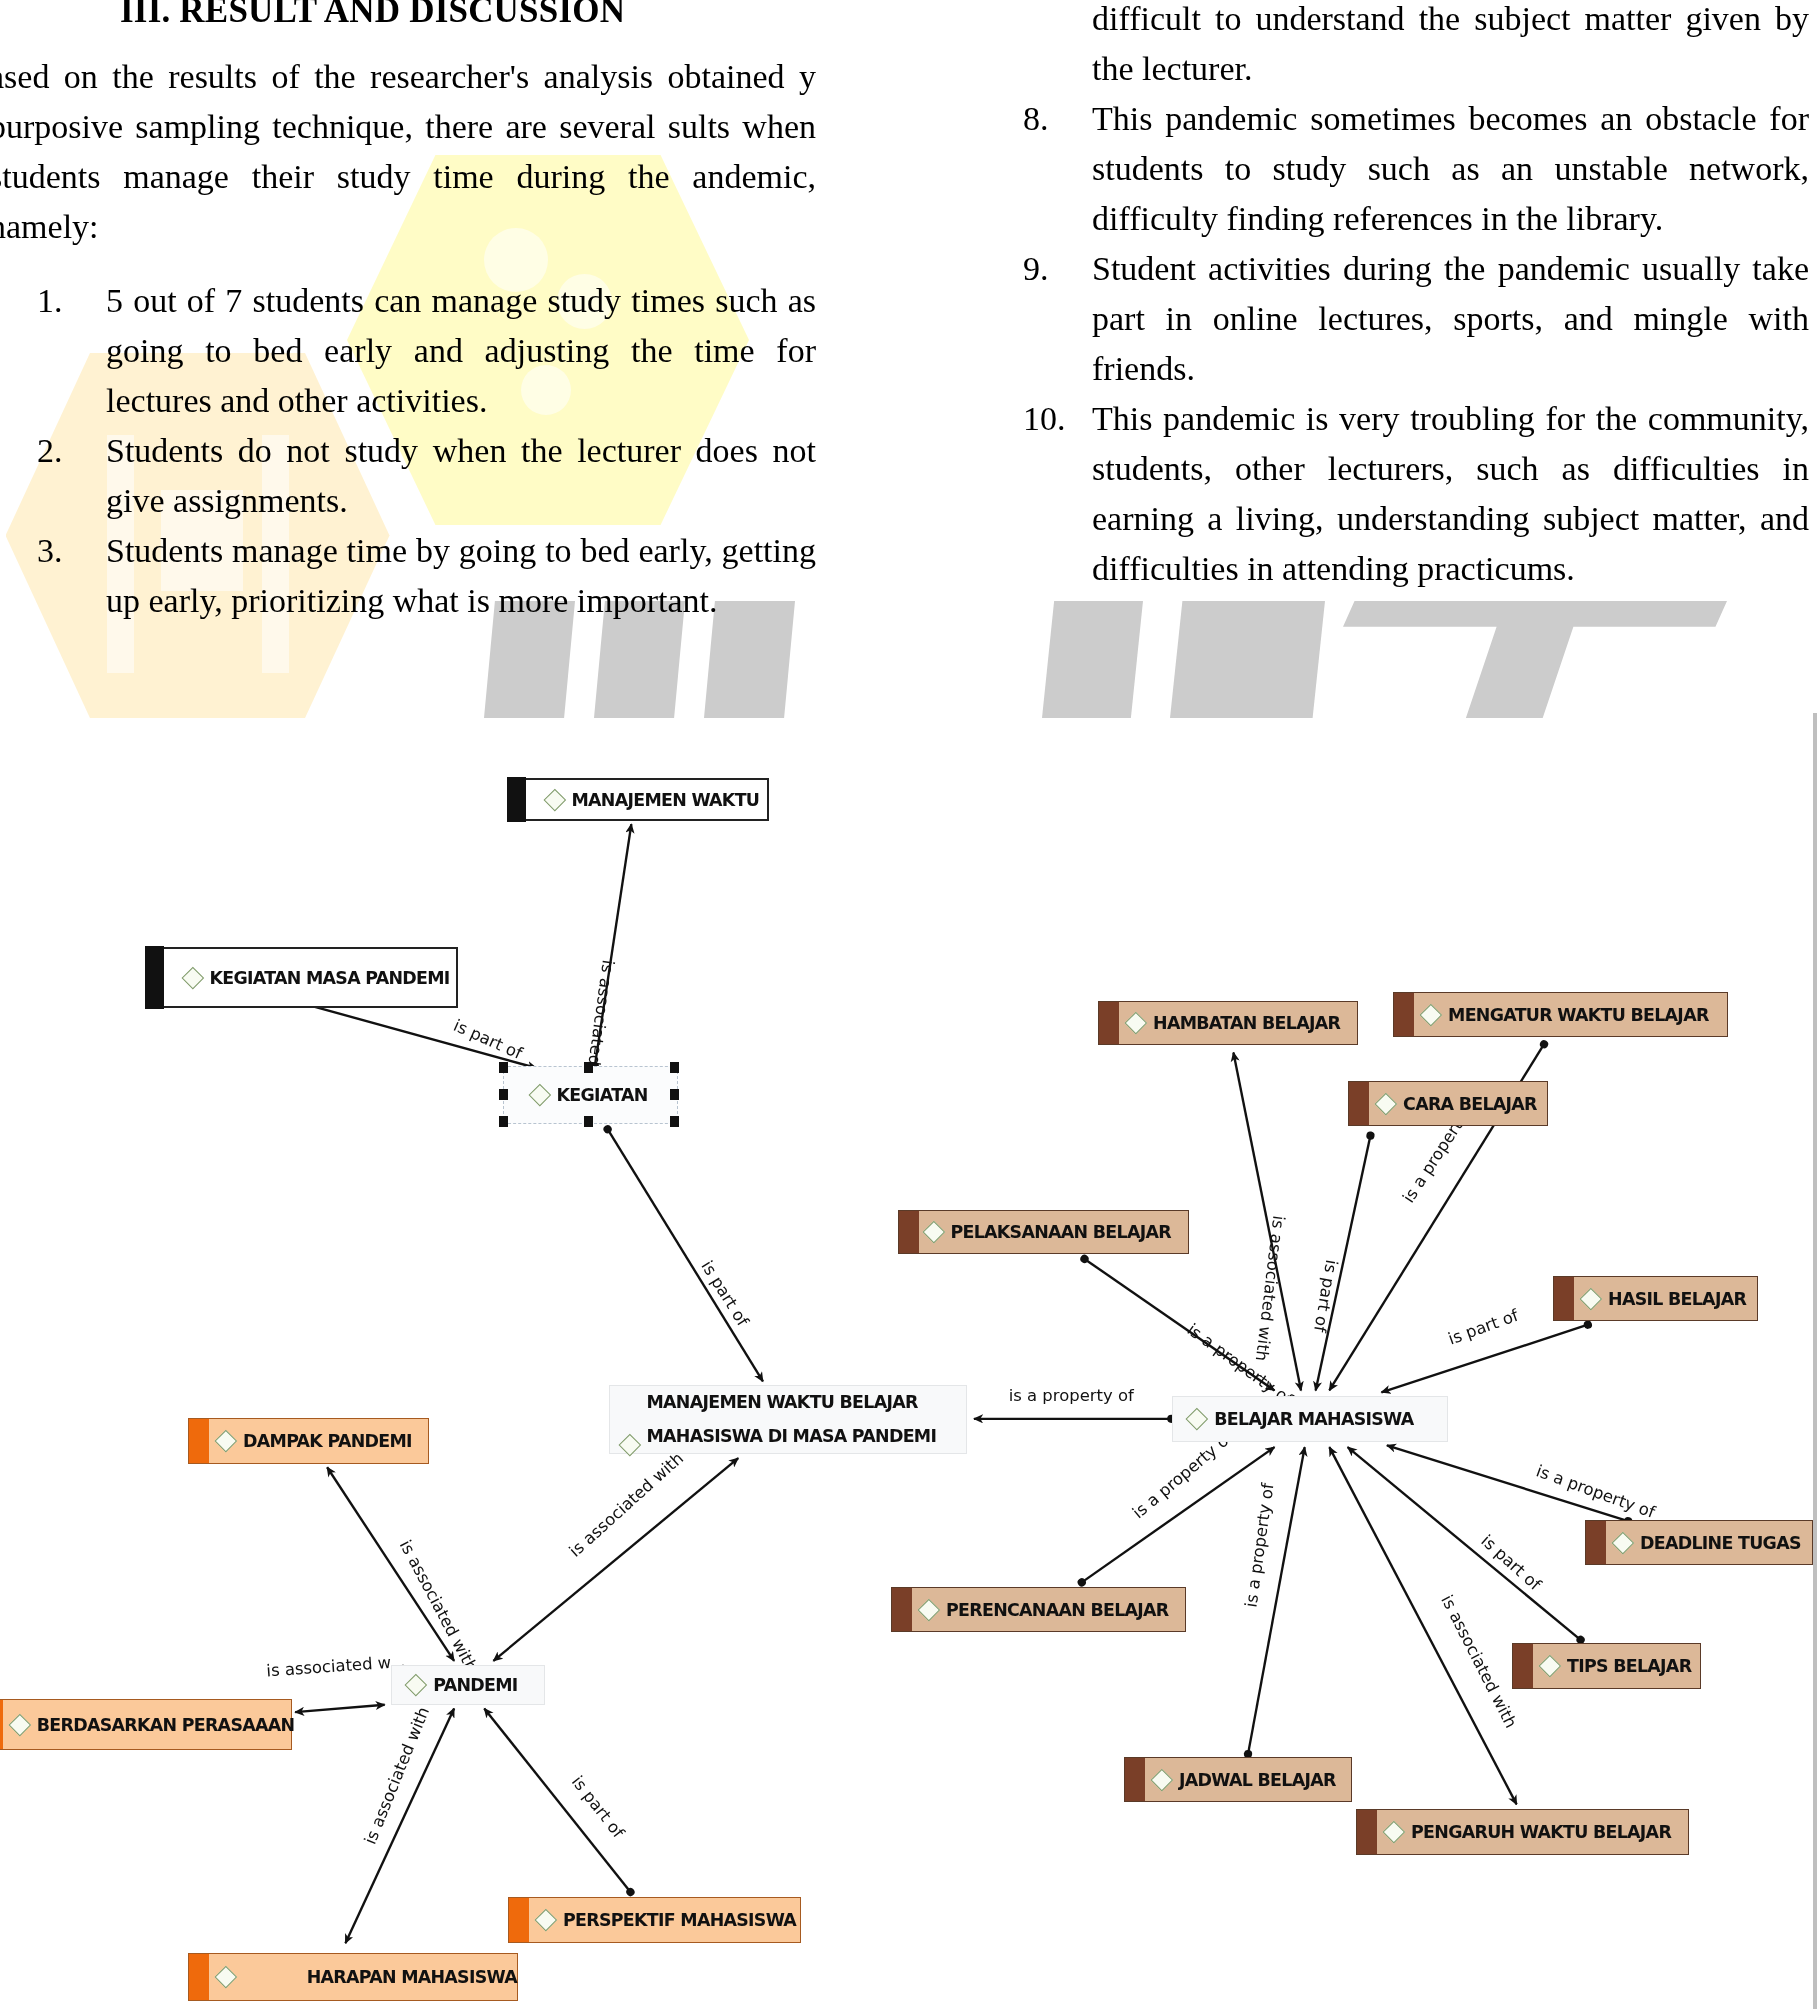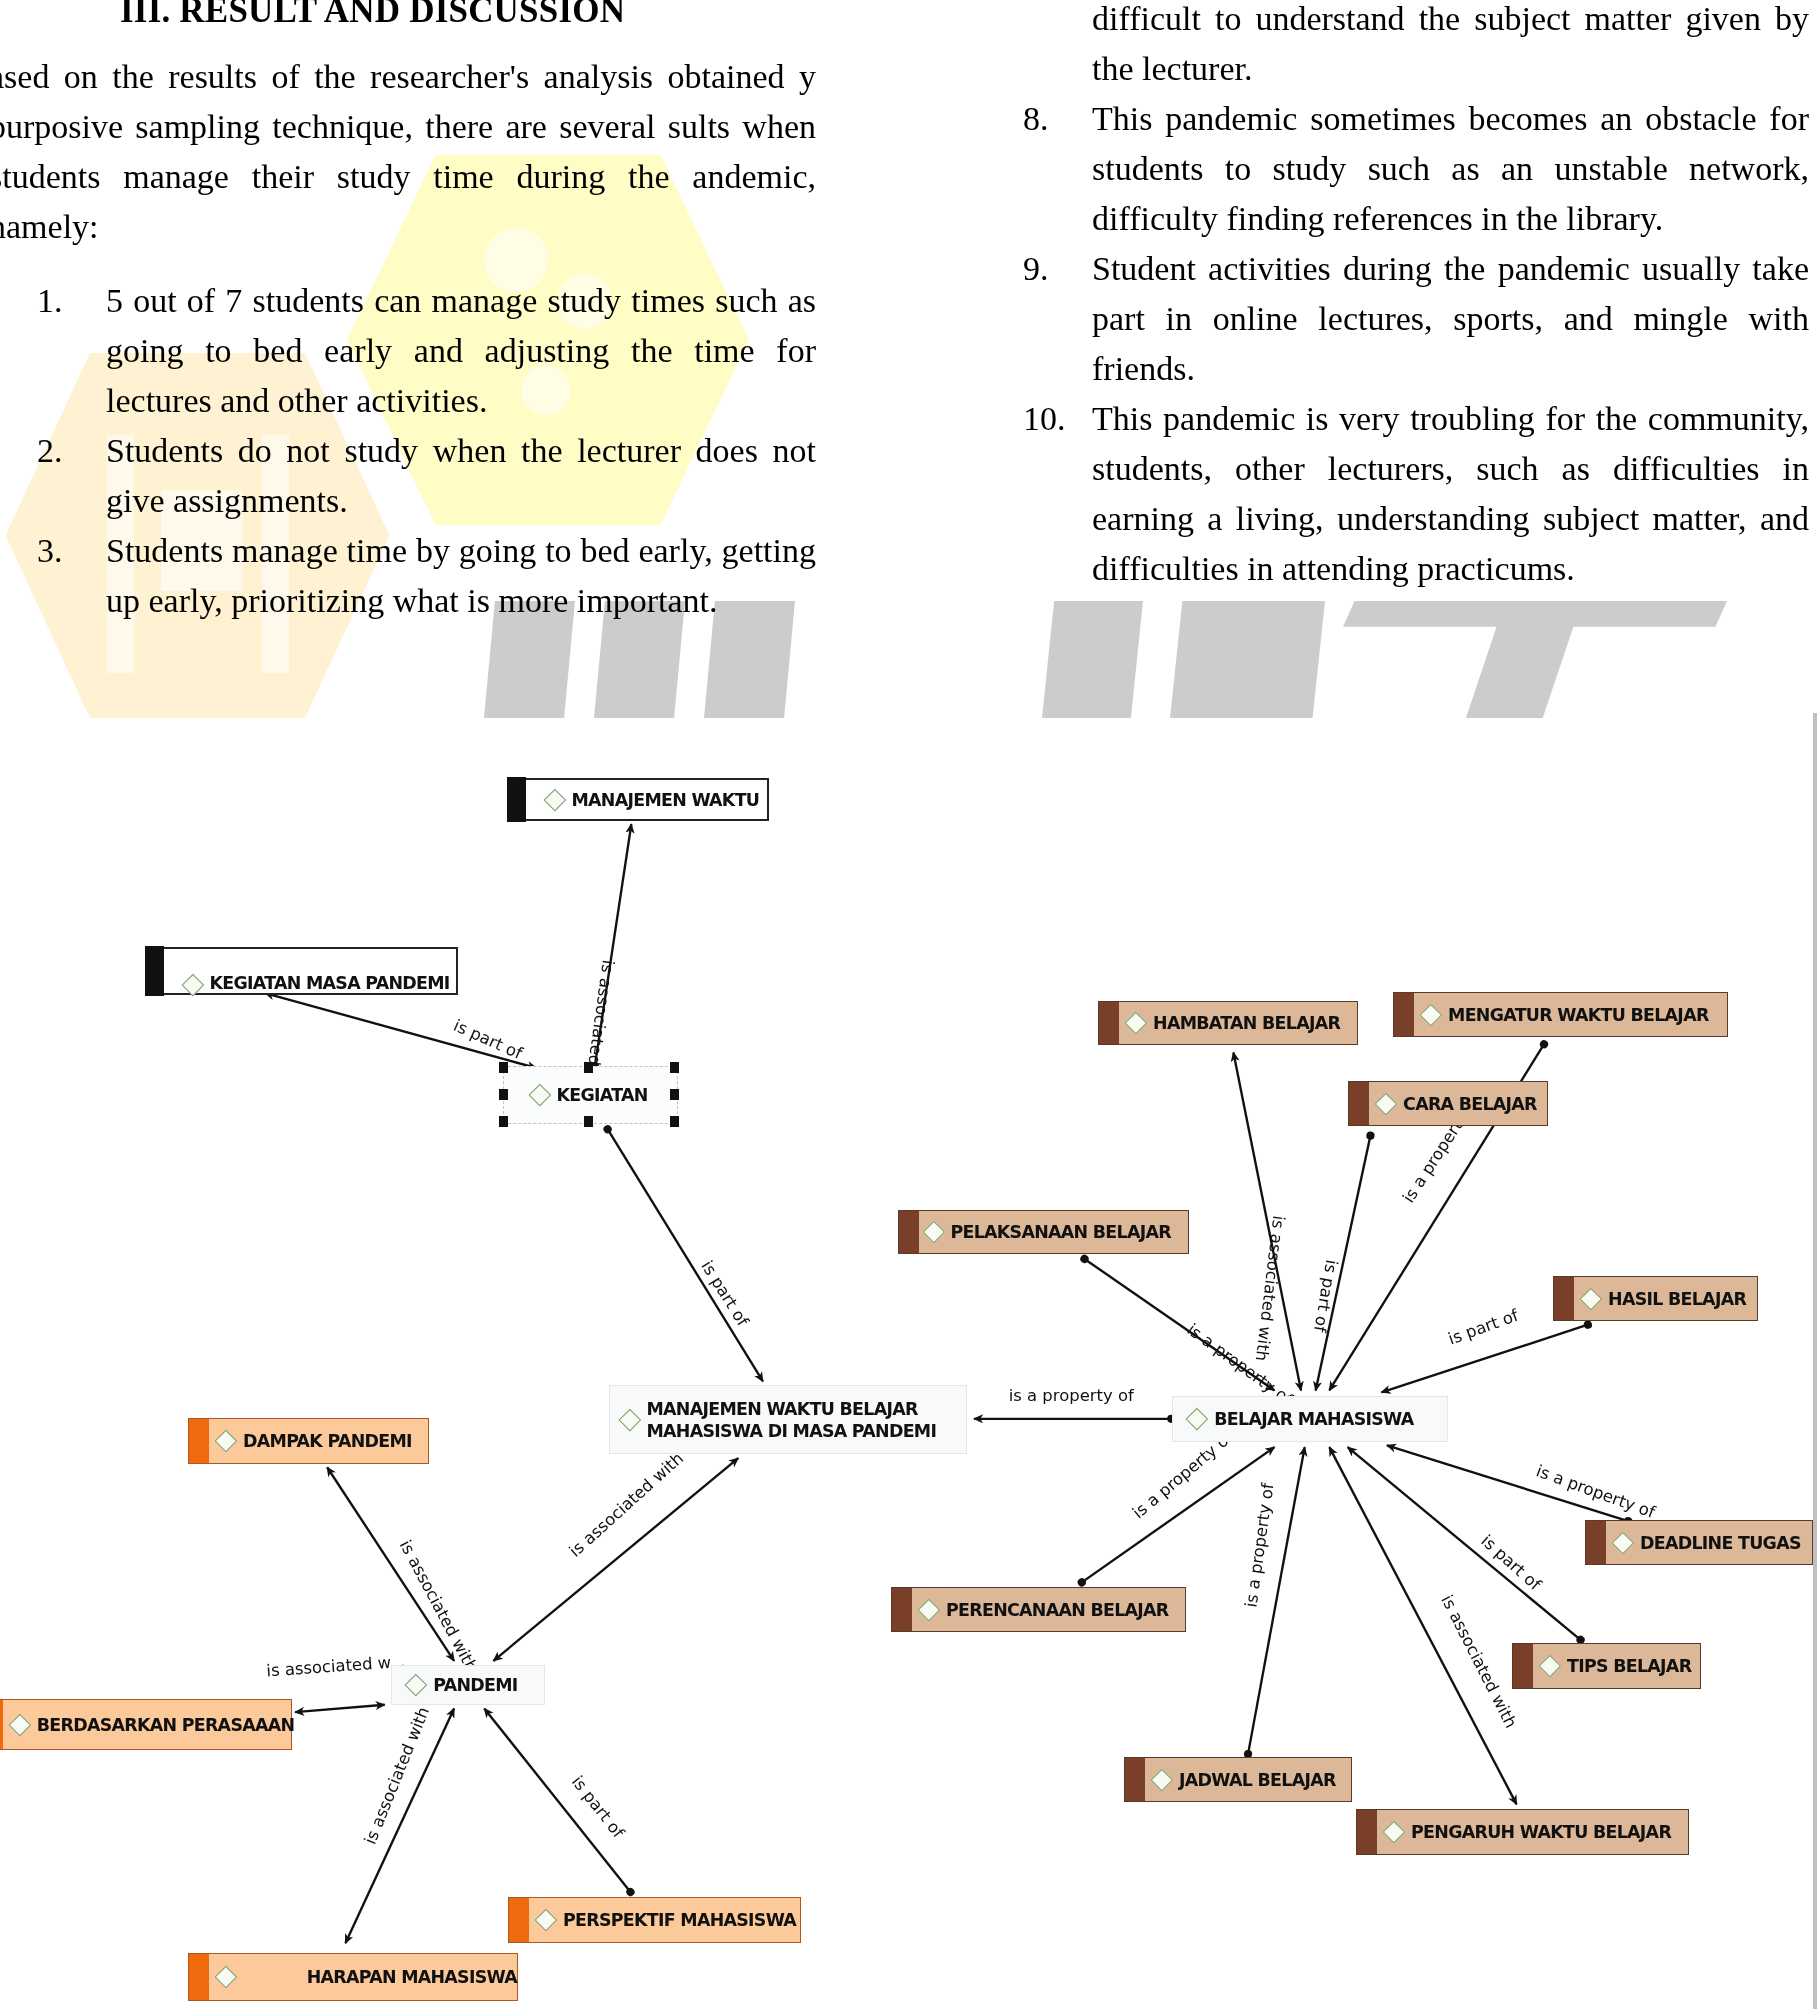--- a/index.html
+++ b/index.html
@@ -23,21 +23,21 @@
   .node { position:absolute; box-sizing:border-box; display:flex; align-items:center; font-family:"DejaVu Sans", sans-serif; font-weight:bold; font-size:17.4px; letter-spacing:-0.7px; white-space:nowrap; color:#111; }
   .node .bar { position:absolute; left:0; top:0; bottom:0; width:18.3px; }
   .node .diamond { display:inline-block; width:13.7px; height:13.7px; transform:rotate(45deg); border:1.8px solid #7f9a6a; background:#f8fbf2; margin:0 9.1px 0 3.7px; flex:none; }
   .node.black { background:#fff; border:2.7px solid #222; padding-left:33px; }
   .node.black .bar { background:#111; width:18.3px; left:-2.7px; top:-2.7px; bottom:-2.7px; }
   .node.brown { background:#dcb898; border:1.8px solid #5a3a28; padding-left:25.6px; }
   .node.brown .bar { background:#7a3f28; width:20px; }
   .node.orange { background:#fbc99a; border:1.8px solid #a65a20; padding-left:25.6px; }
   .node.orange .bar { background:#ef6a0c; width:20px; }
   .node.plain { background:#f8f9fa; border:0.9px solid #e4e6e8; padding-left:12.8px; font-weight:bold; }
-  .node.multiline { white-space:normal; line-height:22px; align-items:center;padding-left:8px; }
+  .node.multiline { white-space:normal; line-height:34px; align-items:flex-end;padding-left:8px; }
   .node.selected { background:#fbfcfd; border:1.8px dashed #b8c4d0; padding-left:24px; }
   .handle { position:absolute; width:9.1px; height:11px; background:#111; }
 </style>
 </head>
 <body>
 
 <div class="wm hex-yellow">
   <div class="hex-inner" style="left:137px;top:73px;width:64px;height:64px;border-radius:50%;"></div>
   <div class="hex-inner" style="left:210px;top:119px;width:55px;height:55px;border-radius:50%;"></div>
   <div class="hex-inner" style="left:174px;top:210px;width:50px;height:50px;border-radius:50%;"></div>
@@ -121,21 +121,21 @@
     <text class="edge-label" x="410" y="2020" transform="rotate(-68 410 2020)">is associated with</text>
     <line x1="690" y1="2071" x2="530" y2="1870" stroke="#111111" stroke-width="2.6" marker-end="url(#arrowhead)" marker-start="url(#dot)"></line>
     <text class="edge-label" x="625" y="1950" transform="rotate(52 625 1950)">is part of</text>
   </svg>
 <div id="nodes">
     <div class="node black" style="left: 508px; top: 778px; width: 261px; height: 43px;">
       <span class="bar"></span>
       <span class="diamond"></span>
       <span>MANAJEMEN WAKTU</span>
     </div>
-    <div class="node black" style="left: 146px; top: 947px; width: 312px; height: 48px; align-items: flex-end;">
+    <div class="node black" style="left: 146px; top: 947px; width: 312px; height: 61px;">
       <span class="bar"></span>
       <span class="diamond"></span>
       <span>KEGIATAN MASA PANDEMI</span>
     </div>
     <div class="node selected" style="left: 503px; top: 1066px; width: 175px; height: 58px;">
       <span class="diamond"></span>
       <span>KEGIATAN</span>
       <span class="handle" style="left: -5.5px; top: -5.5px;"></span>
       <span class="handle" style="left: 80px; top: -5.5px;"></span>
       <span class="handle" style="left: 166px; top: -5.5px;"></span>

